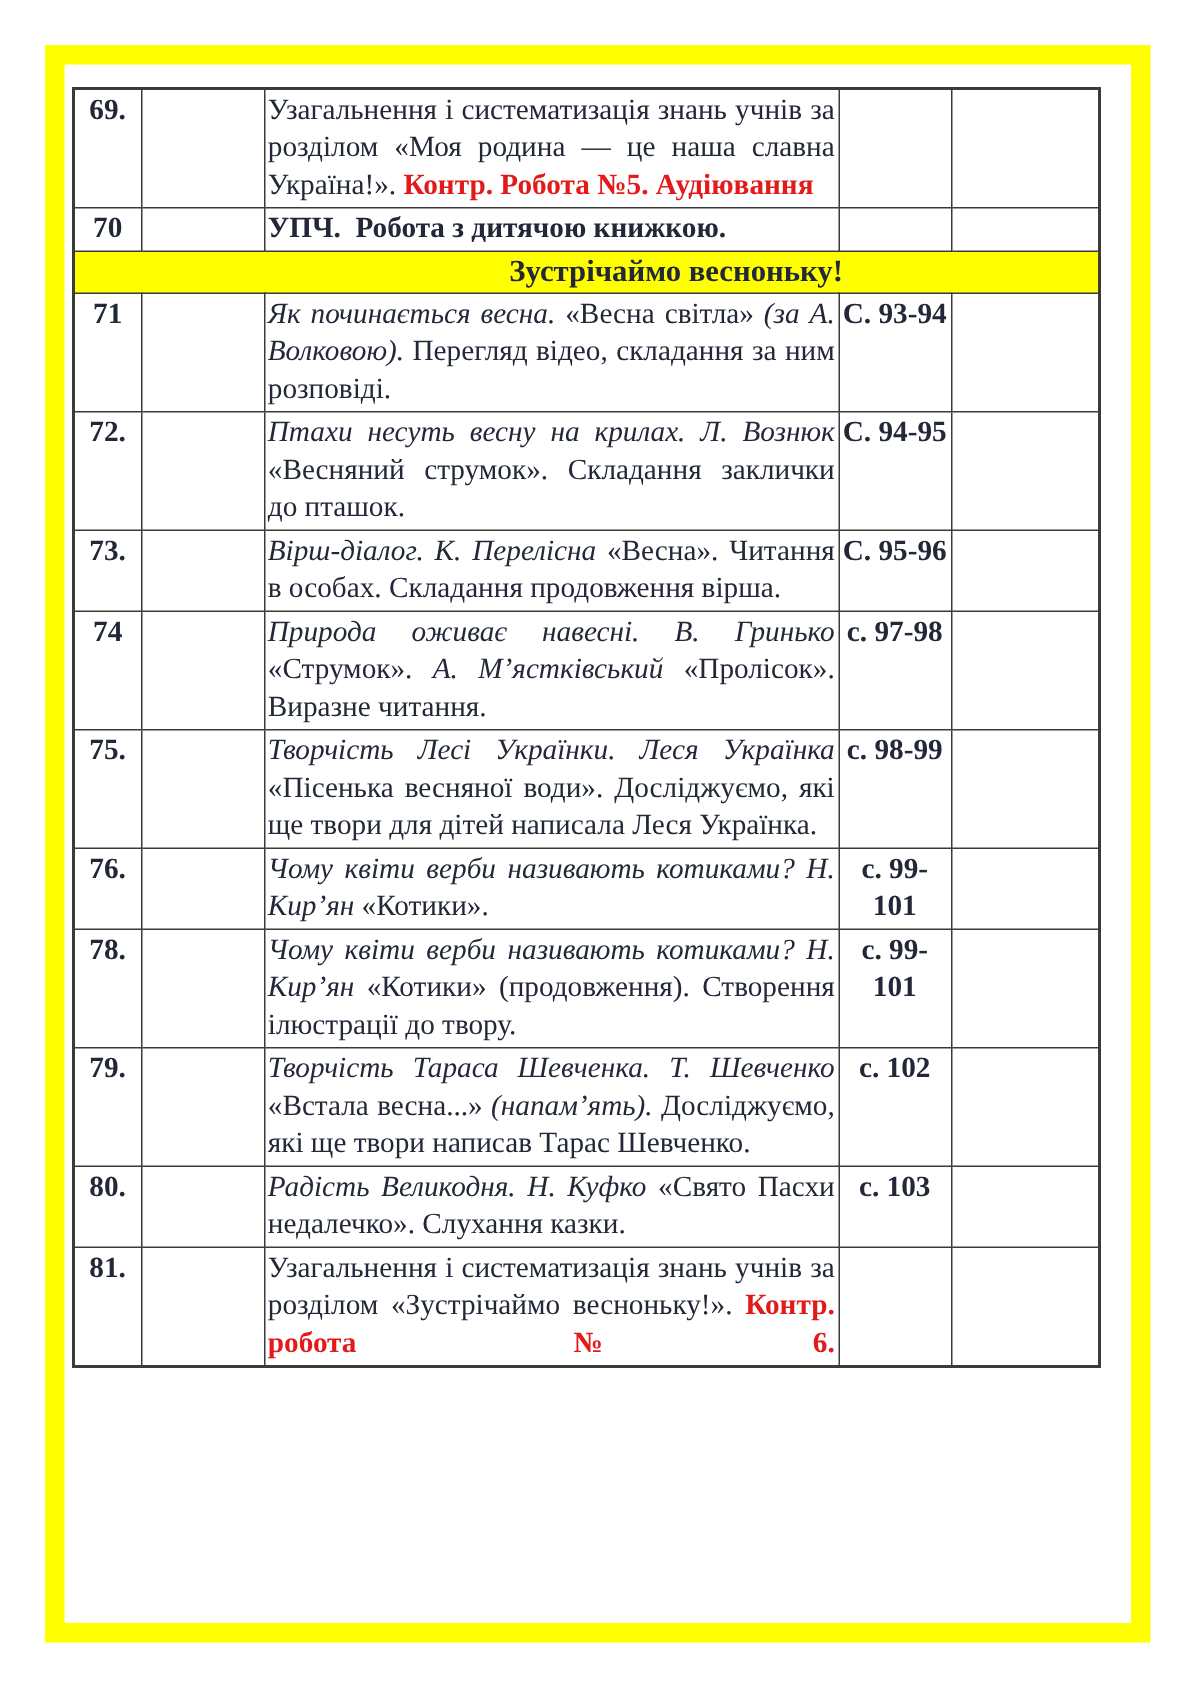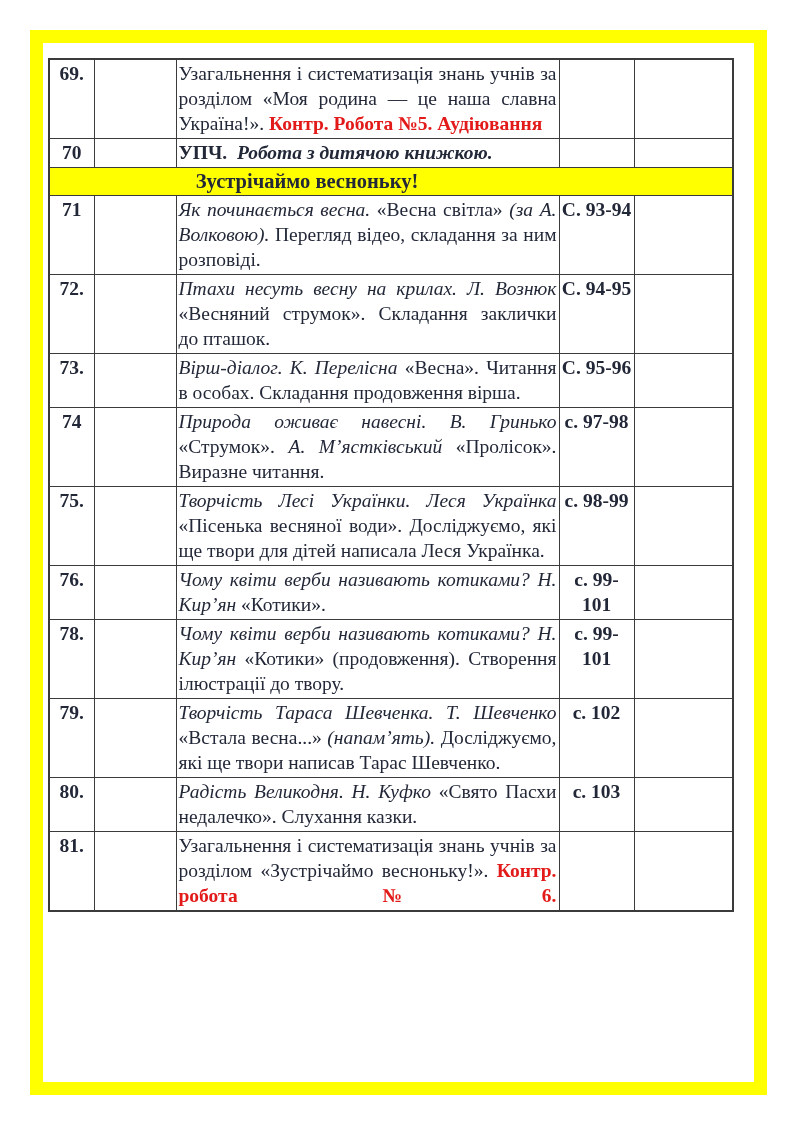--- a/index.html
+++ b/index.html
@@ -62,29 +62,29 @@
     text-align: center;
     font-weight: bold;
     padding: 1px 3px;
   }
   td.section-cell {
     background: var(--accent_yellow, #ffff00);
     padding: 0 0 2px;
   }
   .section-label {
     width: 510px;
-    text-align: center;
+    text-align: right;
     font-weight: bold;
     font-size: 20.5px;
     line-height: 24px;
   }
   .seg-n { }
   .seg-i { font-style: italic; }
   .seg-b { font-weight: bold; }
-  .seg-bi { font-weight: bold; font-style: italic; }
+  .seg-bi { font-weight: bold; }
   .seg-rb { font-weight: bold; color: var(--red_color, #e31a1a); }
 </style>
 </head>
 <body>
 
 <div class="sheet">
   <div class="frame"></div>
   <table class="lesson-table">
     <colgroup>
       <col style="width:45px">

